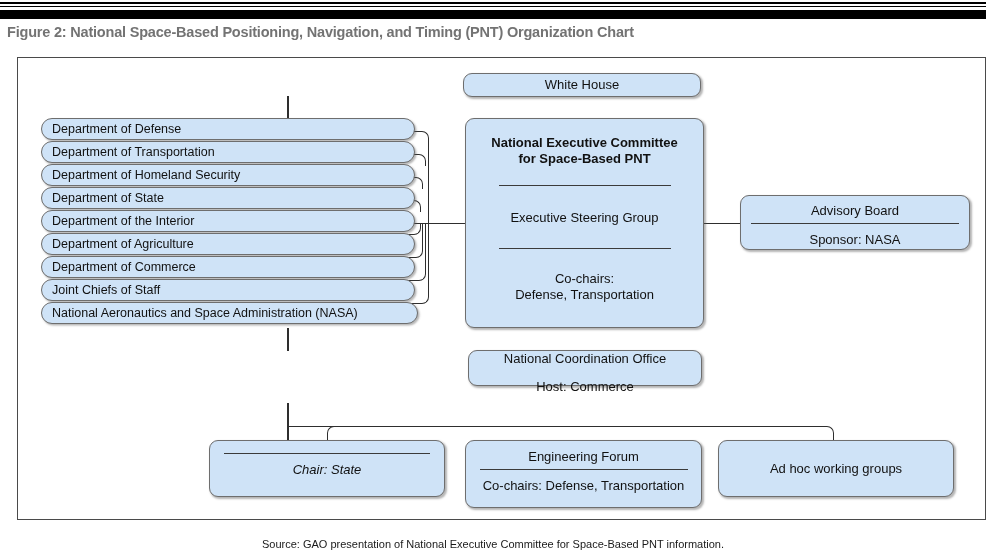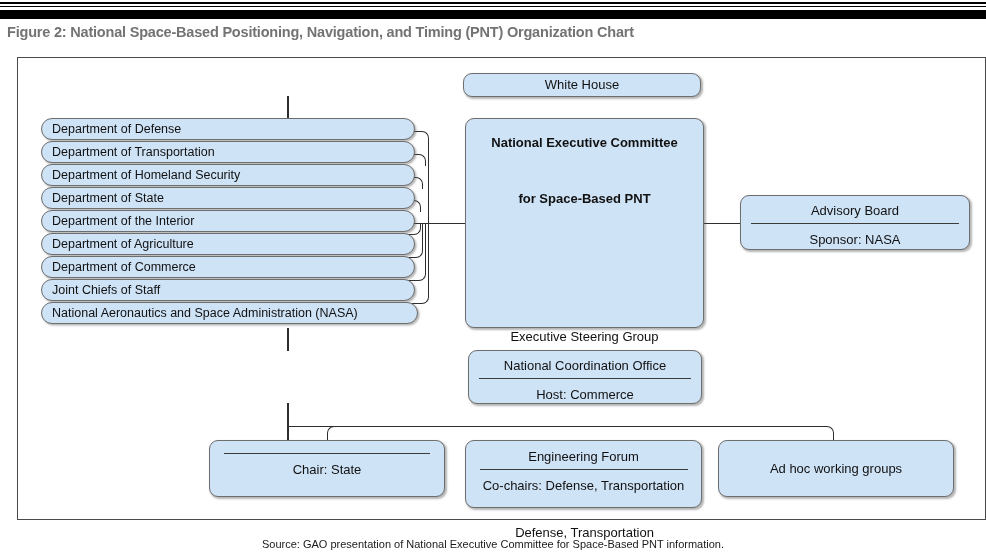--- a/index.html
+++ b/index.html
@@ -159,21 +159,21 @@
 
   <div class="conn conn-v" style="left:269px; top:345px; height:24px;"></div>
   <div class="elbow elbow-tl" style="left:309px; top:368px; width:70px; height:22px;"></div>
   <div class="elbow elbow-tr" style="left:269px; top:368px; width:547px; height:22px;"></div>
   <div class="conn conn-v" style="left:269px; top:368px; height:22px;"></div>
 
   <div class="node" style="left:445px; top:15px; width:238px; height:24px;">
     <div class="line">White House</div>
   </div>
 
-  <div class="node" style="left:447px; top:60px; width:239px; height:210px; justify-content:flex-start; padding-top:16px;gap:40px;">
+  <div class="node" style="left:447px; top:60px; width:239px; height:210px; justify-content:flex-start; padding-top:16px;">
     <div class="line" style="font-weight:bold;">National Executive Committee</div>
     <div class="line" style="font-weight:bold;">for Space-Based PNT</div>
     <div class="divider" style="width:172px; margin-top:18px;"></div>
     <div class="line" style="margin-top:20px;">Executive Steering Group</div>
     <div class="divider" style="width:172px; margin-top:22px;"></div>
     <div class="line" style="margin-top:18px;">Co-chairs:</div>
     <div class="line">Defense, Transportation</div>
   </div>
 
   <div class="node" style="left:722px; top:137px; width:230px; height:55px; justify-content:flex-start; padding-top:7px;">
@@ -203,29 +203,29 @@
   <div class="node dept" style="top:198px;">
     <div class="line">Department of Commerce</div>
   </div>
   <div class="node dept" style="top:221px;">
     <div class="line">Joint Chiefs of Staff</div>
   </div>
   <div class="node dept" id="node-nasa" style="top:244px;text-align:right;">
     <div class="line">National Aeronautics and Space Administration (NASA)</div>
   </div>
 
-  <div class="node" style="left:450px; top:292px; width:234px; height:54px; justify-content:flex-start; padding-top:7px;">
+  <div class="node" style="left:450px; top:292px; width:234px; height:36px; justify-content:flex-start; ">
     <div class="line">National Coordination Office</div>
     <div class="divider" style="width:212px; margin-top:4px;"></div>
     <div class="line" style="margin-top:4px;">Host: Commerce</div>
   </div>
 
   <div class="node" style="left:191px; top:382px; width:236px; height:57px; justify-content:flex-start; padding-top:8px;">
     <div class="divider" style="width:206px; margin-top:4px;"></div>
-    <div class="line" style="margin-top:4px;">Chair: State</div>
+    <div class="line" style="margin-top:4px;font-style:italic;">Chair: State</div>
   </div>
 
   <div class="node" style="left:447px; top:382px; width:237px; height:68px; justify-content:flex-start; padding-top:8px;">
     <div class="line">Engineering Forum</div>
     <div class="divider" style="width:208px; margin-top:4px;"></div>
     <div class="line" style="margin-top:4px;">Co-chairs: Defense, Transportation</div>
   </div>
 
   <div class="node" style="left:700px; top:382px; width:236px; height:57px;">
     <div class="line">Ad hoc working groups</div>

